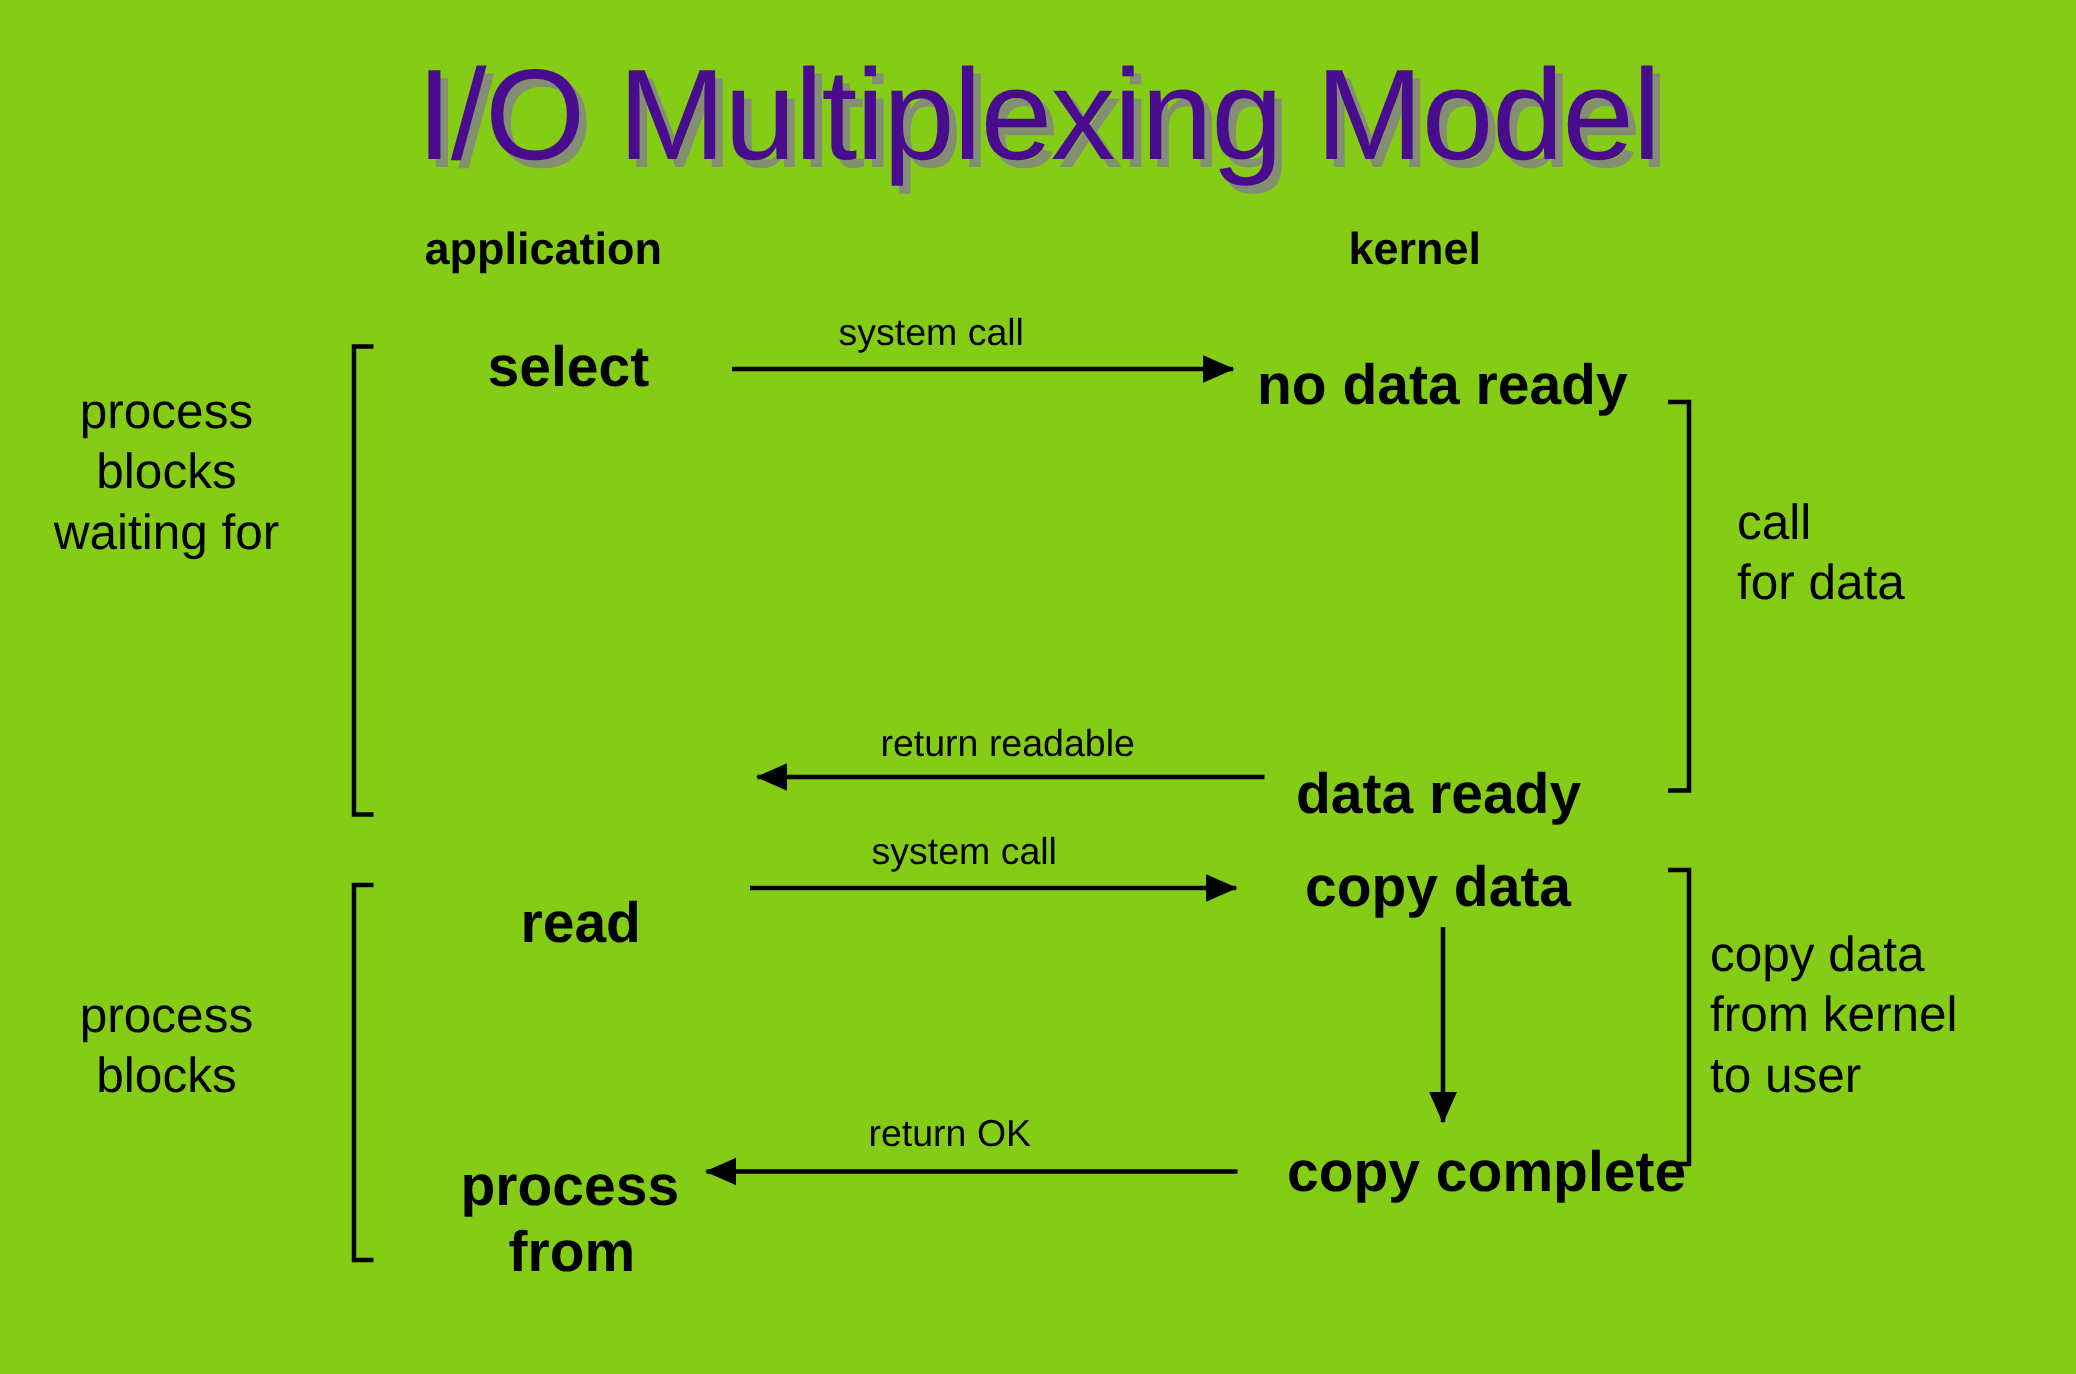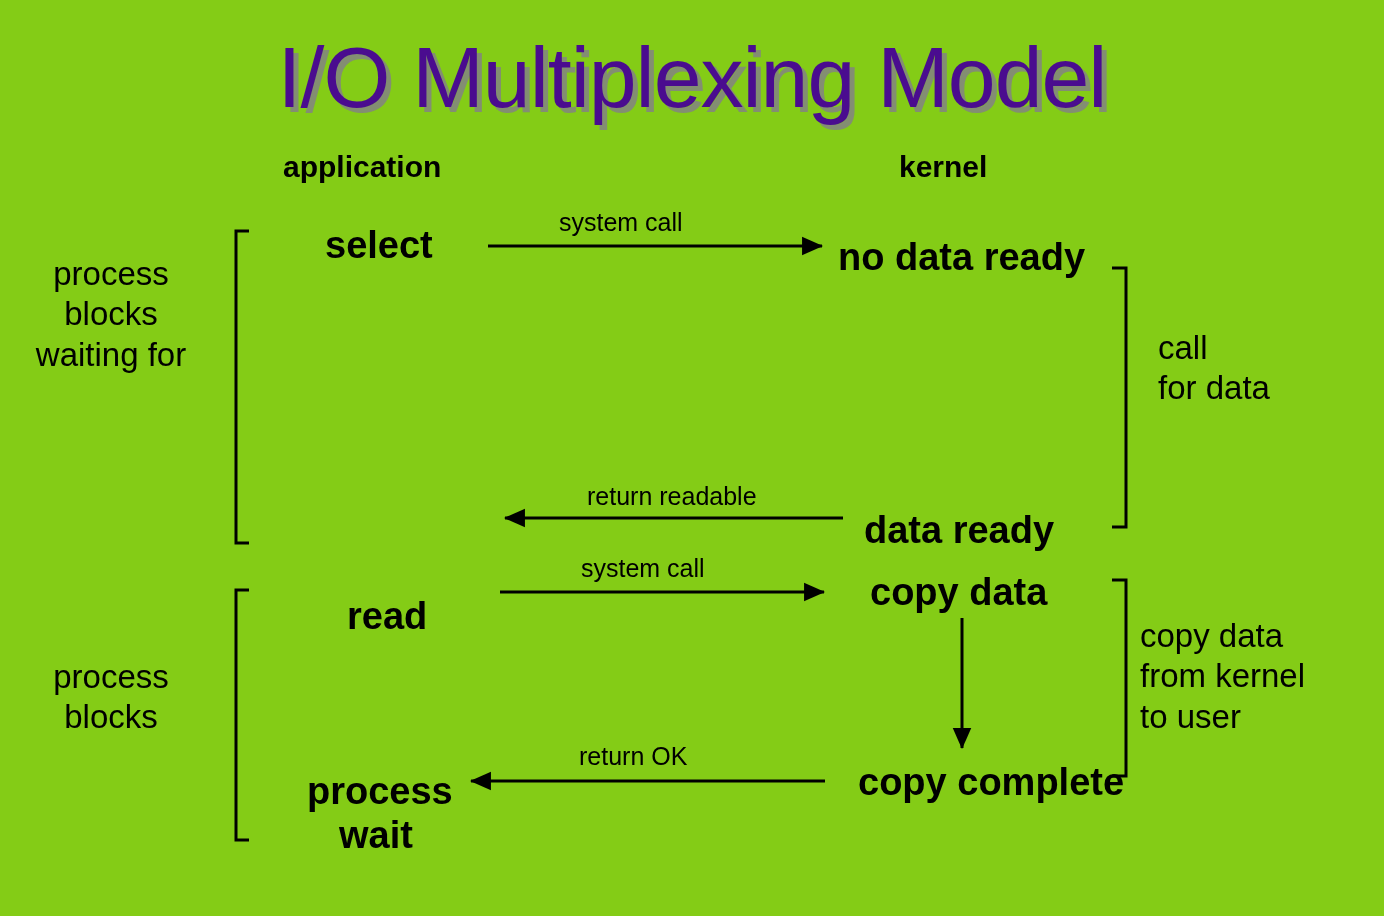--- a/index.html
+++ b/index.html
@@ -130,21 +130,21 @@
   </div>
 
   <div class="abs node" id="node-select">select</div>
   <div class="abs node" id="node-nodataready">no data ready</div>
   <div class="abs node" id="node-dataready">data ready</div>
   <div class="abs node" id="node-read">read</div>
   <div class="abs node" id="node-copydata">copy data</div>
   <div class="abs node" id="node-copycomplete">copy complete</div>
   <div class="abs node" id="node-processdata">
     <div>process</div>
-    <div class="l2">wait</div>
+    <div class="l2">from</div>
   </div>
 
   <div class="abs arrow-label" id="lbl-syscall-1">system call</div>
   <div class="abs arrow-label" id="lbl-return-read">return readable</div>
   <div class="abs arrow-label" id="lbl-syscall-2">system call</div>
   <div class="abs arrow-label" id="lbl-return-ok">return OK</div>
 
   <svg class="abs" id="lines" viewBox="0 0 1384 916">
     <defs>
       <marker id="ahR" viewBox="0 0 10 10" refX="9.5" refY="5" markerWidth="7" markerHeight="7" orient="auto-start-reverse" markerUnits="strokeWidth">

